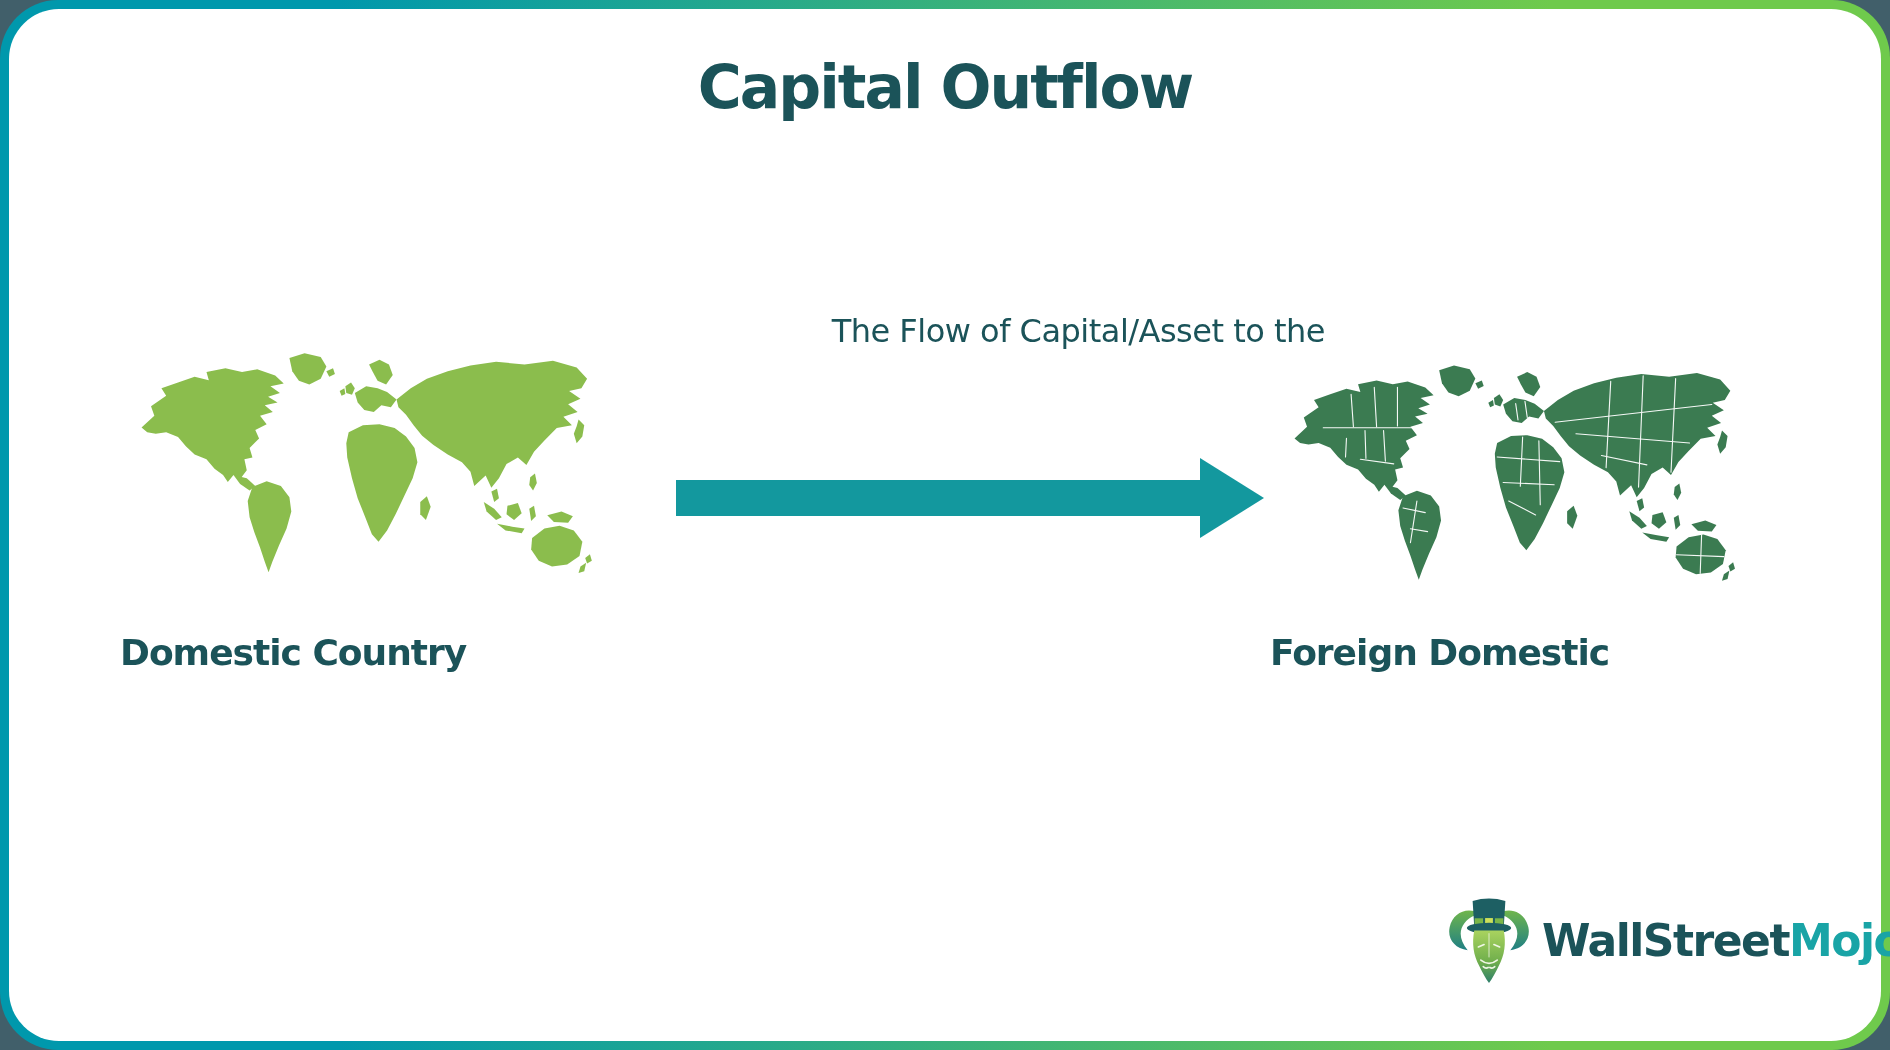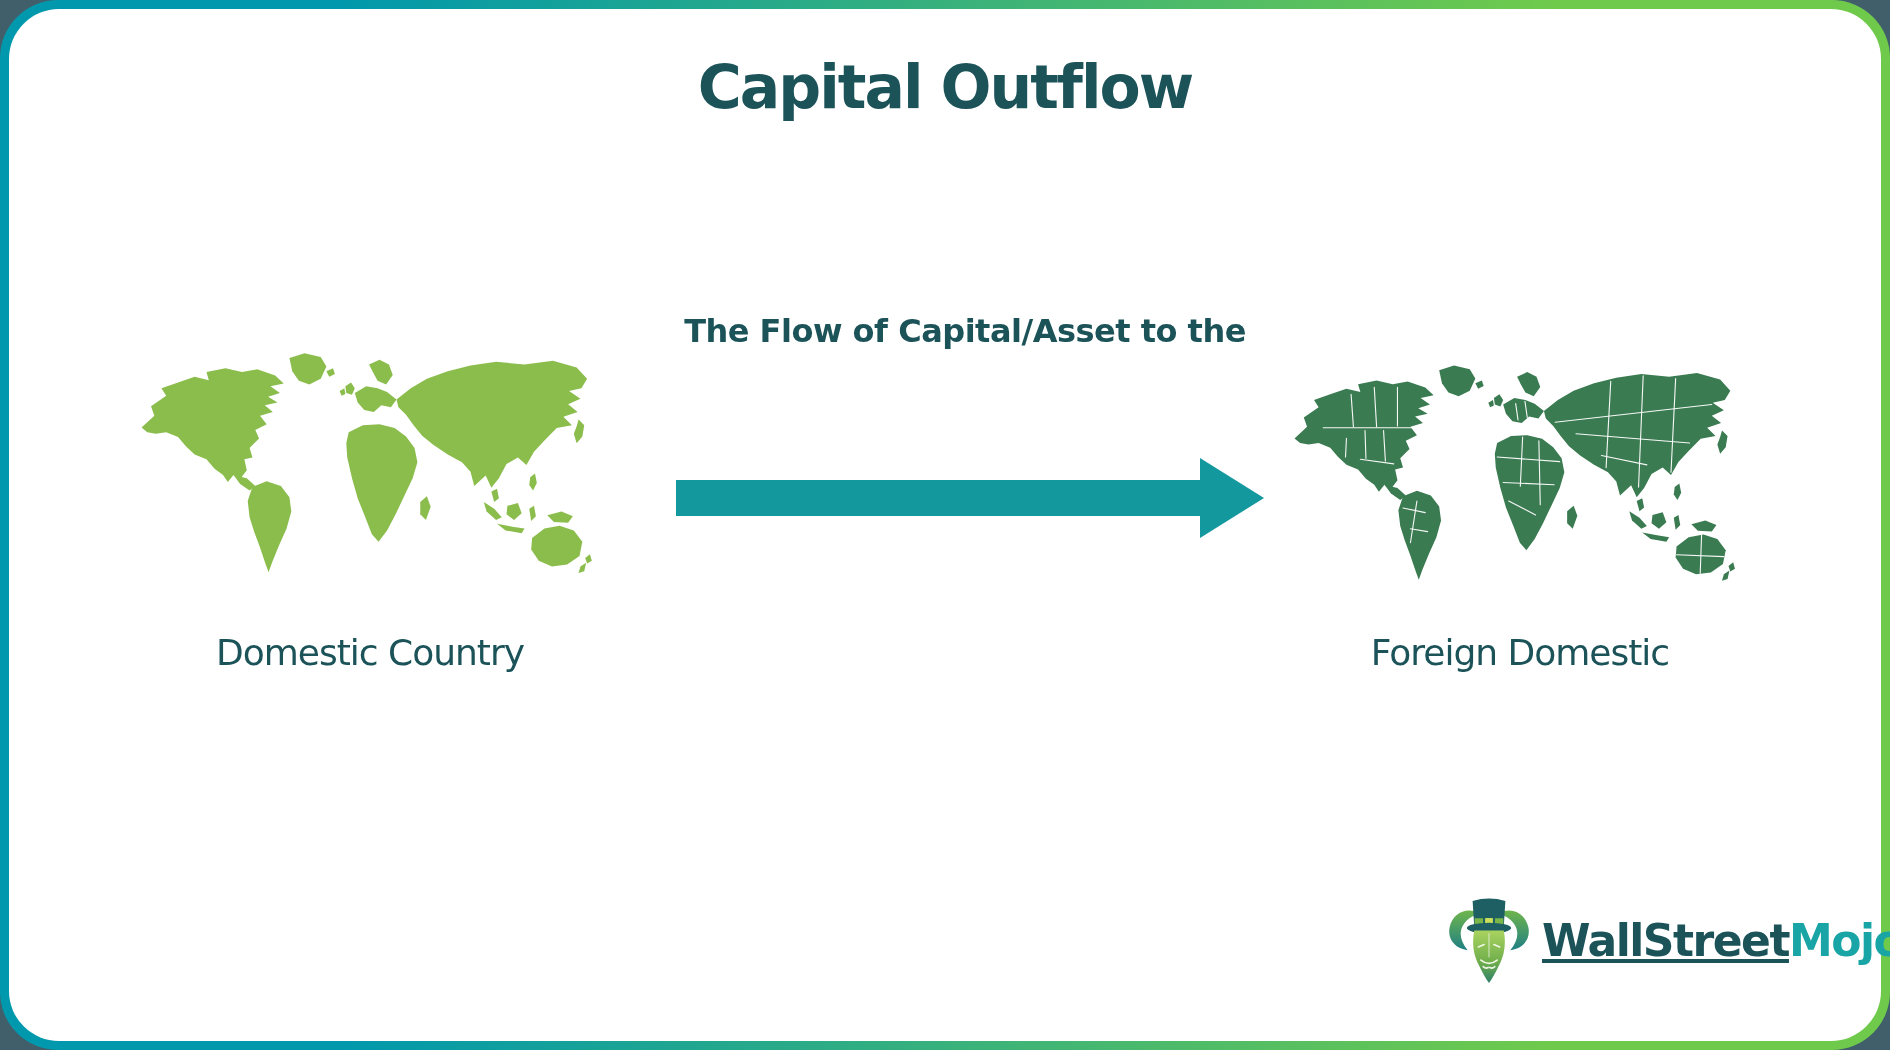--- a/index.html
+++ b/index.html
@@ -24,48 +24,48 @@
     background:linear-gradient(90deg,var(--border-teal) 0%,var(--border-teal) 18%,var(--border-green) 82%,var(--border-green) 100%);
   }
   .card-inner{
     position:absolute;inset:9px;border-radius:50px;background:#ffffff;
   }
   .title{
     position:absolute;left:0;right:0;top:52px;text-align:center;
     font-size:60px;font-weight:800;letter-spacing:-2px;color:var(--text-teal);
   }
   .flow-label{
-    position:absolute;left:605px;width:720px;top:308px;text-align:center;
-    font-size:32px;font-weight:700;letter-spacing:-0.5px;color:var(--text-teal);
+    position:absolute;left:605px;width:720px;top:308px;text-align:right;
+    font-size:32px;font-weight:400;letter-spacing:-0.5px;color:var(--text-teal);
     line-height:1.45;
   }
   .flow-line{display:block;white-space:nowrap;}
   .arrow{position:absolute;left:676px;top:458px;width:590px;height:80px;}
   .arrow-shaft{position:absolute;left:0;top:22px;width:526px;height:36px;background:var(--arrow-teal);}
   .arrow-head{
     position:absolute;left:524px;top:0;width:0;height:0;
     border-left:64px solid var(--arrow-teal);
     border-top:40px solid transparent;border-bottom:40px solid transparent;
   }
   .map{position:absolute;}
   .map-left{left:133px;top:335px;width:474px;height:261px;color:var(--map-light-green);}
   .map-right{left:1286px;top:348px;width:464px;height:255px;color:var(--map-dark-green);}
   .country-label{
-    position:absolute;width:500px;top:632px;text-align:center;
-    font-size:36px;font-weight:400;letter-spacing:-1px;color:var(--text-teal);white-space:nowrap;
+    position:absolute;width:500px;top:632px;
+    font-size:36px;font-weight:700;letter-spacing:-1px;color:var(--text-teal);white-space:nowrap;
   }
   .label-left{left:120px;}
   .label-right{left:1270px;}
   .logo{
     position:absolute;left:1448px;top:890px;height:100px;
     display:flex;align-items:center;
   }
   .logo-bull{width:82px;height:98px;flex:0 0 auto;}
   .logo-text{font-size:44px;font-weight:800;letter-spacing:-1.5px;margin-left:12px;white-space:nowrap;}
-  .logo-text .part1{color:var(--text-teal);text-decoration:underline;}
+  .logo-text .part1{color:var(--text-teal);}
   .logo-text .part2{color:var(--mojo-teal);}
   .defs-holder{position:absolute;width:0;height:0;overflow:hidden;}
 </style>
 </head>
 <body>
 
 <svg class="defs-holder" aria-hidden="true">
   <defs>
     <g id="landPaths" fill="currentColor" stroke="none">
 

